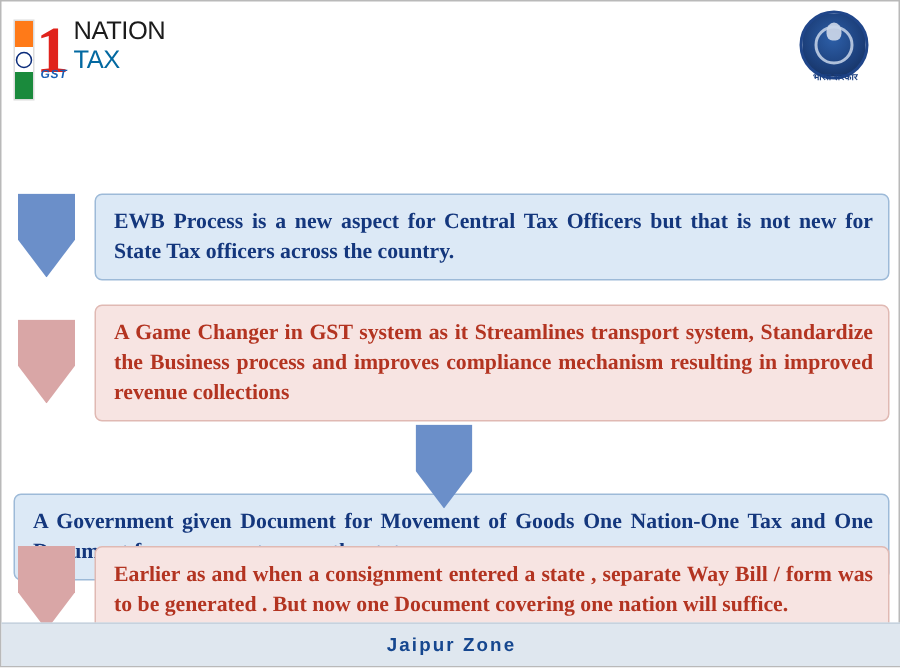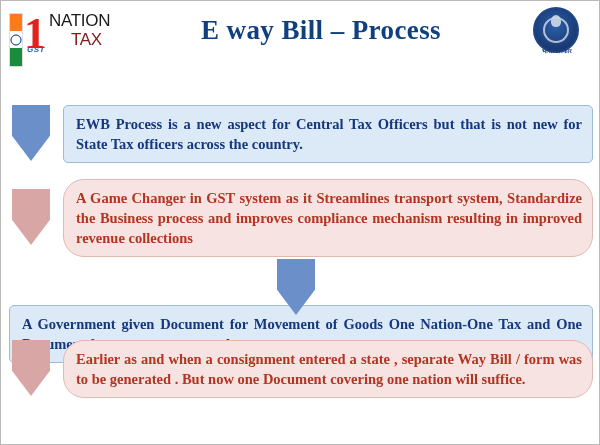--- a/index.html
+++ b/index.html
@@ -79,21 +79,21 @@
   }
   .logo-left .words div {
     font-family: "Liberation Sans", sans-serif;
     font-weight: normal;
     color: #1b1b1b;
     font-size: 17px;
     line-height: 19px;
     letter-spacing: -0.3px;
   }
   .logo-left .words div.nation { color: #1b1b1b; }
-  .logo-left .words div.tax { color: #7f1d1d; margin-left: 22px; }
+  .logo-left .words div.tax { color: #0369a1; }
   .logo-left .words div.market { color: #1b1b1b; }
 
   .title {
     position: absolute;
     left: 150px;
     top: 14px;
     width: 340px;
     text-align: center;
     font-family: "Liberation Serif", serif;
     font-size: 27px;
@@ -157,20 +157,21 @@
     letter-spacing: 0.2px;
   }
 
   
   .row {
     position: absolute;
     left: 8px;
     width: 584px;
     display: flex;
     align-items: center;
+    margin-top: 24px;
   }
   .arrow {
     width: 46px;
     height: 58px;
     flex: 0 0 46px;
     position: relative;
     margin-right: 8px;
   }
   .arrow .shape {
     position: absolute;
@@ -197,21 +198,20 @@
   }
   .box.blue-txt {
     background: #dce9f6;
     color: #14377d;
     border-color: #9dbad8;
   }
   .box.red-txt {
     background: #f7e4e2;
     color: #b33421;
     border-color: #e0b9b3;
-    border-radius: 21px;
   }
 
   #row0 { top: 104px; }
   #row1 { top: 178px; }
   #row2 { top: 258px; flex-direction: column; }
   #row3 { top: 339px; }
 
   
   .footer {
     position: absolute;
@@ -243,21 +243,20 @@
       <div class="chakra"></div>
     </div>
     <div class="one">1</div>
     <div class="gst">GST</div>
     <div class="words">
       <div class="nation">NATION</div>
       <div class="tax">TAX</div>
     </div>
   </div>
 
-  <div class="title">E way Bill – Process</div>
 
   <div class="emblem">
     <div class="disc"></div>
     <div class="ribbon">भारत सरकार</div>
   </div>
 
   <div class="row" id="row0">
     <div class="arrow blue">
         <div class="shape"></div>
       </div>
@@ -278,14 +277,17 @@
     <div class="box blue-txt">A Government given Document for Movement of Goods One Nation-One Tax and One Document for movement across the states.</div>
   </div>
 
   <div class="row" id="row3">
     <div class="arrow pink">
         <div class="shape"></div>
       </div>
     <div class="box red-txt">Earlier as and when a consignment entered a state , separate Way Bill / form was to be generated . But now one Document covering one  nation will suffice.</div>
   </div>
 
+  <div class="footer">
+    <span>Jaipur Zone</span>
+  </div>
 
 </div>
 
 </body></html>

